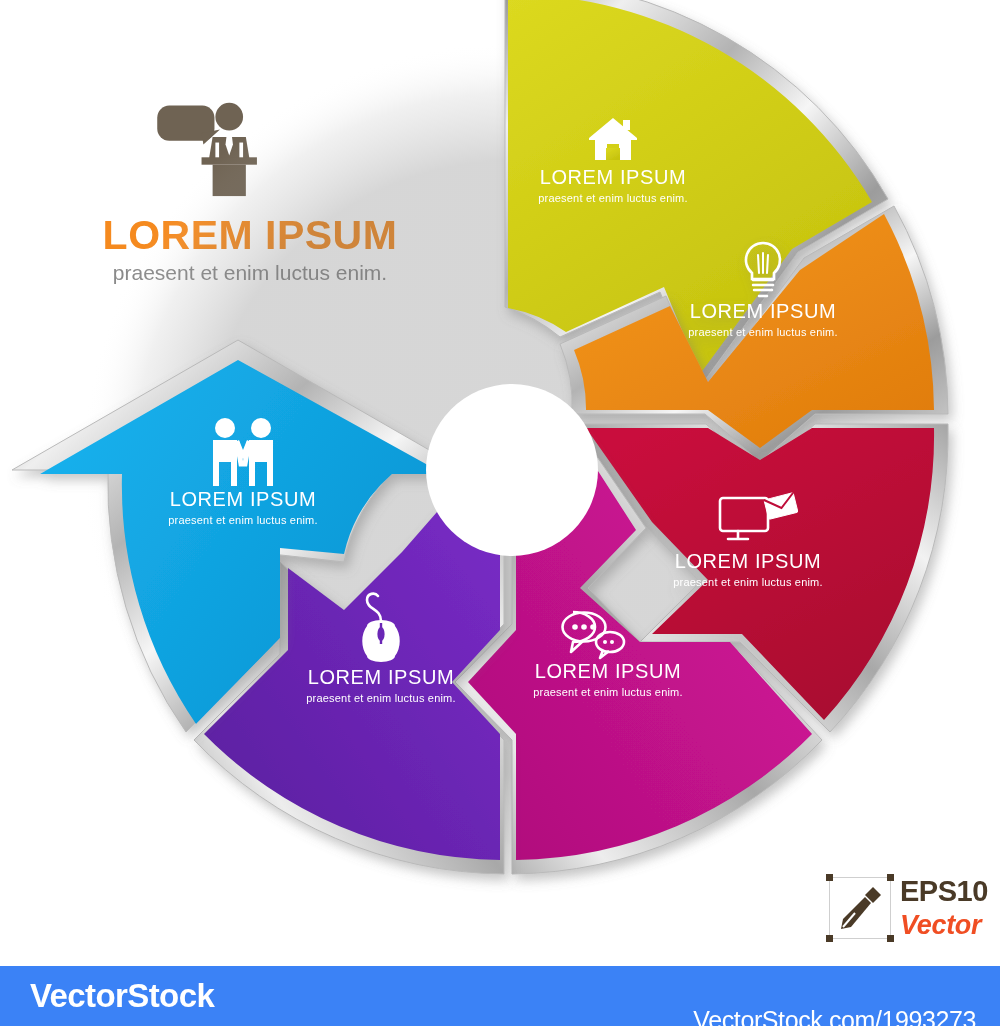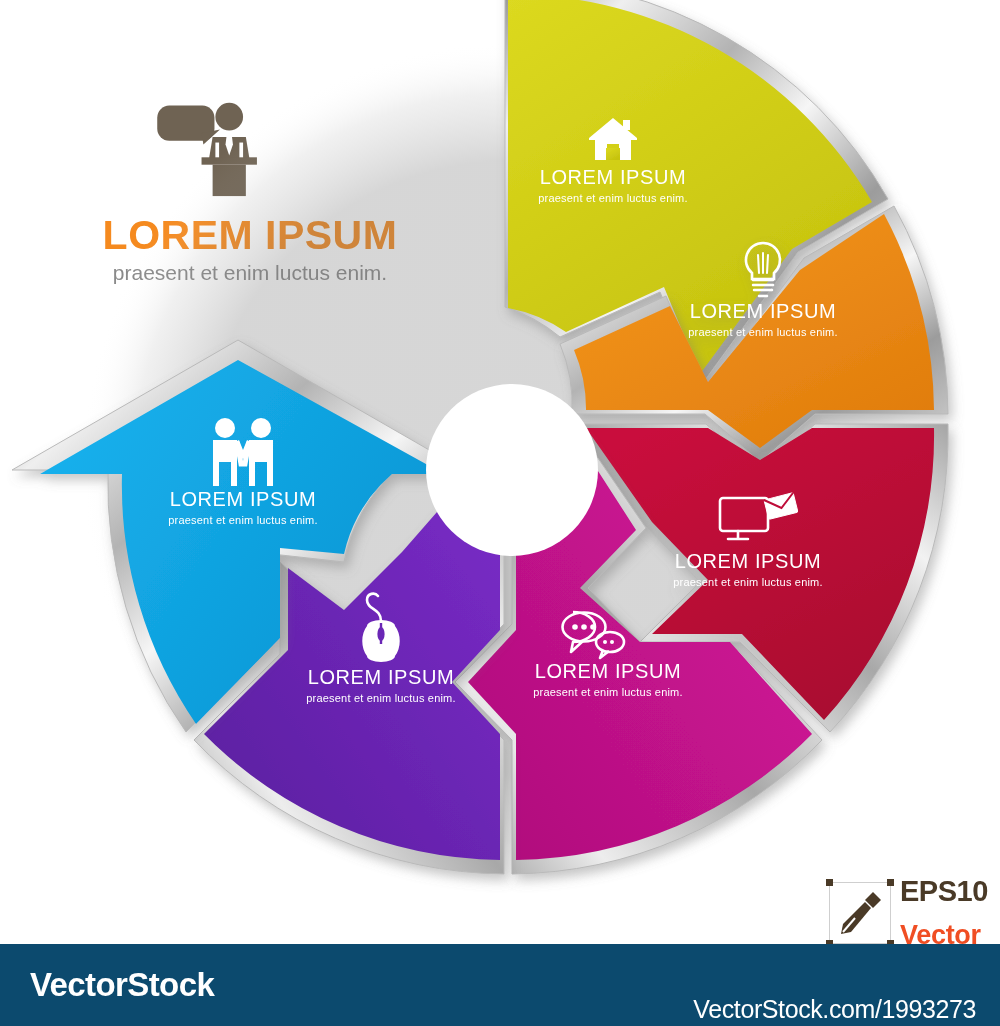--- a/index.html
+++ b/index.html
@@ -39,26 +39,26 @@
 
   
   .eps-badge{position:absolute;left:829px;top:877px;display:flex;align-items:center;gap:9px;}
   .eps-box{position:relative;width:62px;height:62px;}
   .eps-frame{position:absolute;inset:0;border:1px solid #cfcfcf;box-sizing:border-box;}
   .eps-handle{position:absolute;width:7px;height:7px;background:#4a3a27;}
   .h-tl{left:-3px;top:-3px;} .h-tr{right:-3px;top:-3px;}
   .h-bl{left:-3px;bottom:-3px;} .h-br{right:-3px;bottom:-3px;}
   .eps-text{line-height:1;}
   .eps-line1{font-size:29px;font-weight:bold;color:#4a3a27;letter-spacing:-0.5px;}
-  .eps-line2{font-size:27px;font-weight:bold;color:#F04E23;letter-spacing:-0.3px;margin-top:16px;}
+  .eps-line2{font-size:27px;font-weight:bold;color:#F04E23;letter-spacing:-0.3px;margin-top:6px;font-style:italic;}
 
   
   .footer{
-    position:absolute;left:0;bottom:0;width:1000px;height:82px;
-    background:#0c4a6e;color:#ffffff;
+    position:absolute;left:0;bottom:0;width:1000px;height:60px;
+    background:#3b82f6;color:#ffffff;
   }
   .footer-brand{
     position:absolute;left:30px;top:50%;transform:translateY(-50%);
     font-size:33px;font-weight:bold;letter-spacing:-0.6px;
     font-family:"Liberation Sans","DejaVu Sans",sans-serif;
   }
   .footer-url{
     position:absolute;right:24px;top:50%;transform:translateY(-50%);
     font-size:25px;letter-spacing:-0.4px;
     font-family:"Liberation Sans","DejaVu Sans",sans-serif;

